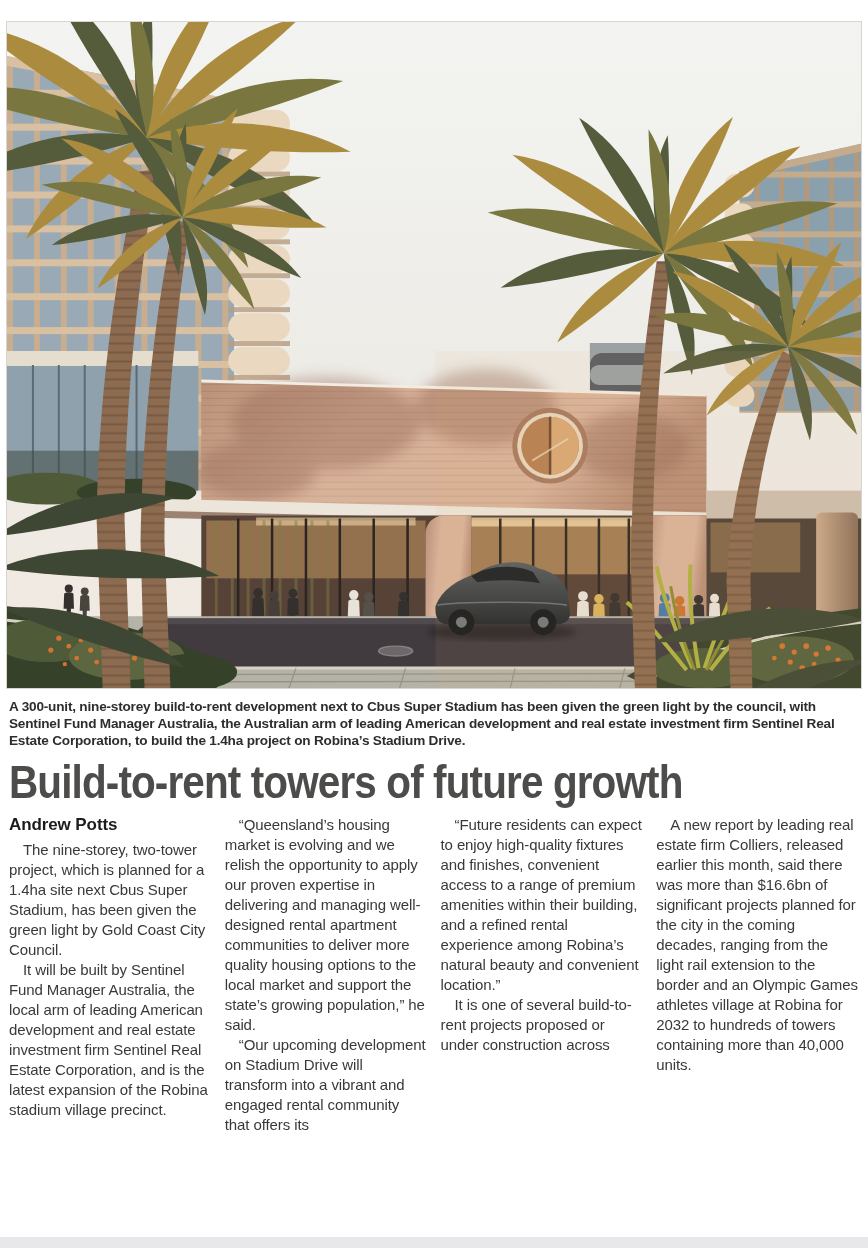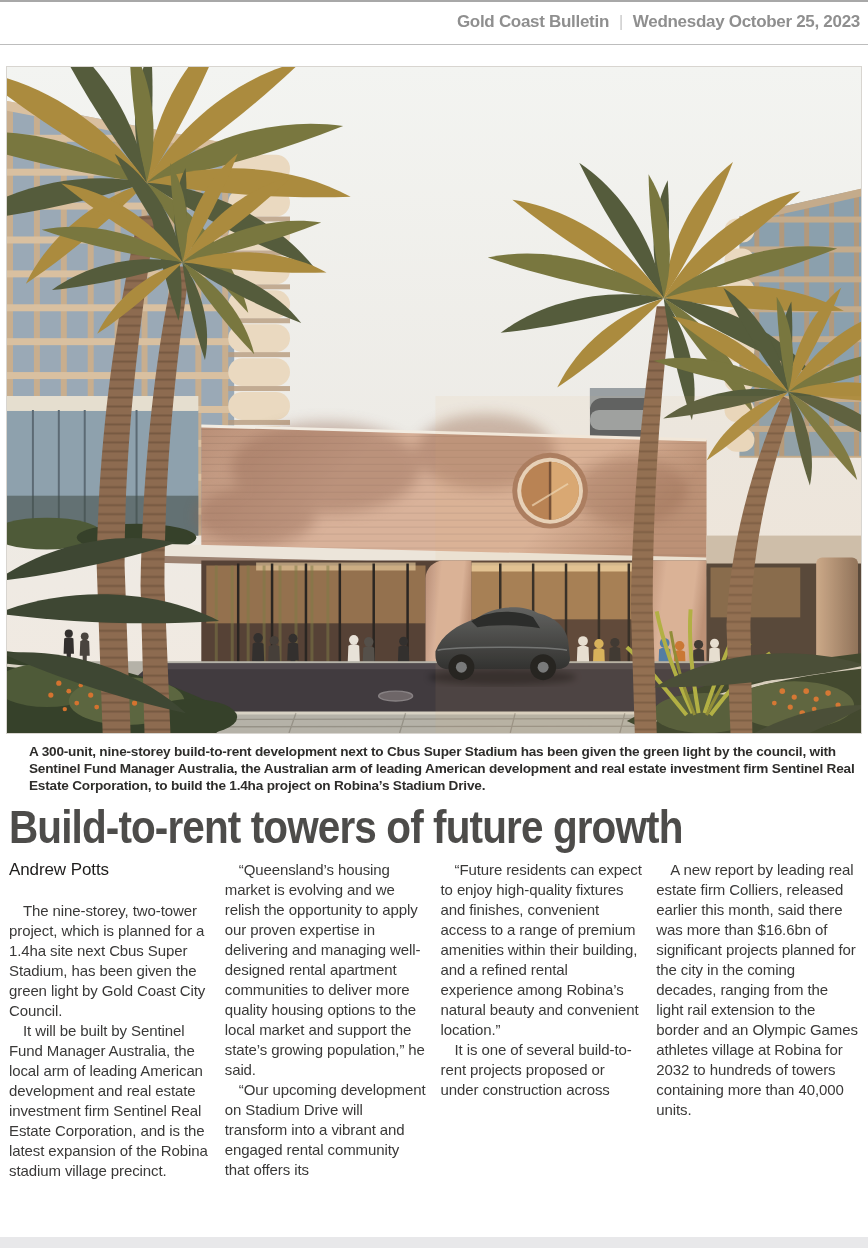--- a/index.html
+++ b/index.html
@@ -13,45 +13,40 @@
     height:45px; display:flex; align-items:center; justify-content:flex-end; padding:0 8px 2px 0; }
   .masthead .mh-text{ color:var(--t-headerText,#8f8f8f); font-weight:bold; font-size:17px; letter-spacing:-0.3px; }
   .masthead .mh-sep{ color:#c7c7c7; font-weight:normal; margin:0 10px; font-size:16px; }
 
   
   .photo-wrap{ margin:21px 6px 0 6px; width:856px; height:668px; border:1px solid var(--t-photoBorder,#d8d5d0); background:#eee; }
   .photo-wrap svg{ display:block; width:100%; height:100%; }
 
   
   .caption{ padding:9px 10px 0 9px; font-weight:bold; font-size:13.6px; line-height:17px;
-    color:var(--t-captionInk,#2e2d2b); letter-spacing:-0.2px;margin-left:20px; }
+    color:var(--t-captionInk,#2e2d2b); letter-spacing:-0.2px; }
 
   
   .headline{ margin:9px 0 0 9px; color:var(--t-headlineInk,#4d4c4a); font-weight:bold; font-size:46px;
     line-height:48px; letter-spacing:-1px; white-space:nowrap; transform:scaleX(.88); transform-origin:left center; }
 
   
   .columns{ margin-top:9px; padding:0 9px; display:grid; grid-template-columns:repeat(4,1fr); column-gap:13px; }
   .col{ color:var(--t-bodyInk,#3a3938); font-size:15px; line-height:20px; letter-spacing:-0.1px; }
   .col p{ margin:0; }
   .col p.ind{ text-indent:14px; }
-  .byline{ color:var(--t-bylineInk,#1d1c1b); font-weight:normal; font-size:17px; margin-bottom:21px; }
+  .byline{ color:var(--t-bylineInk,#1d1c1b); font-weight:bold; font-size:17px; margin-bottom:5px; }
 
   .bottom-bar{ position:absolute; left:0; bottom:7px; width:868px; height:11px; background:var(--t-bottomBar,#e8e8ea); }
 </style>
 </head>
 <body>
 
 <div id="page">
 
-  <div class="masthead">
-    <span class="mh-text">Gold Coast Bulletin</span>
-    <span class="mh-text mh-sep">|</span>
-    <span class="mh-text">Wednesday October 25, 2023</span>
-  </div>
 
   <div class="photo-wrap">
     <svg viewBox="0 0 857 668" preserveAspectRatio="none">
       <defs>
         <linearGradient id="skyG" x1="0" y1="0" x2="0" y2="1">
           <stop offset="0" stop-color="var(--p-sky1)"></stop>
             <stop offset="0.55" stop-color="var(--p-sky2)"></stop>
             <stop offset="1" stop-color="var(--p-sky3)"></stop>
         </linearGradient>
         <linearGradient id="brickG" x1="0" y1="0" x2="1" y2="0.25">

